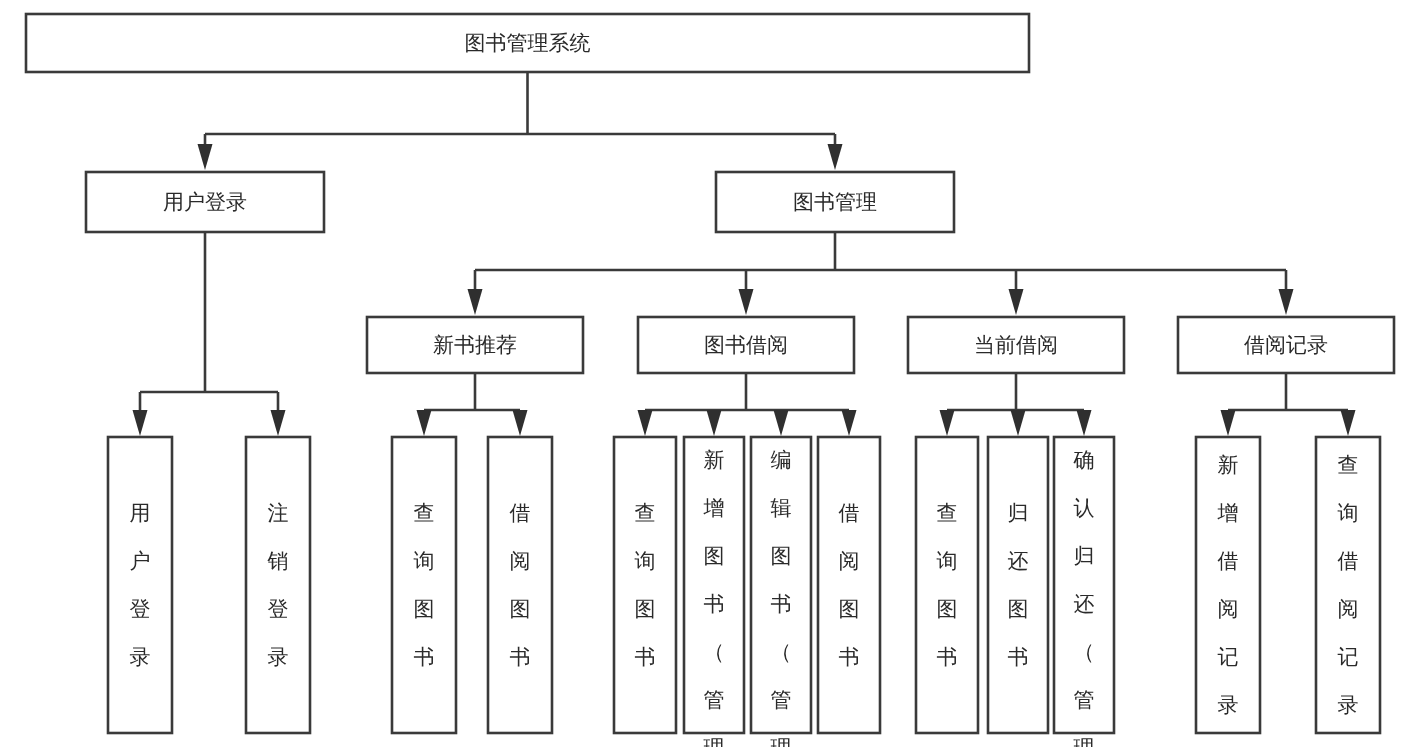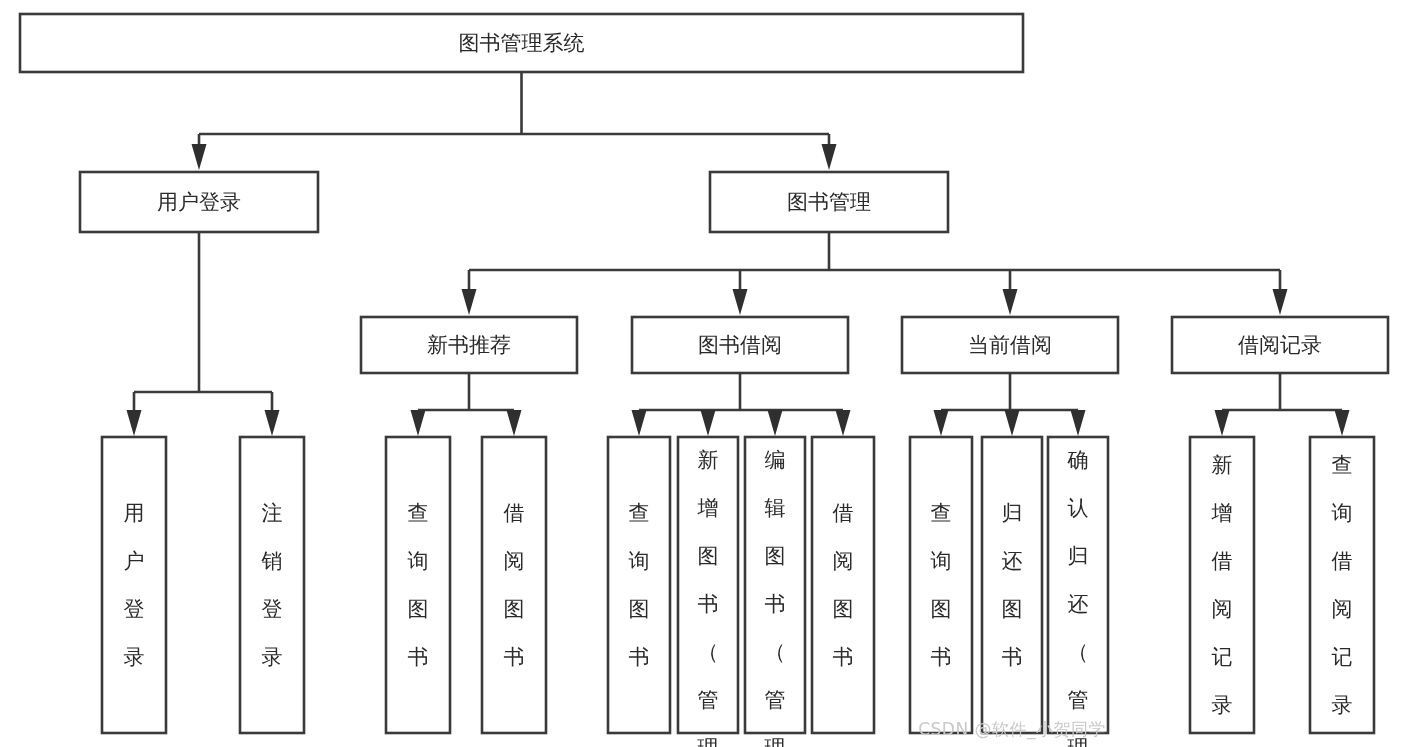--- a/index.html
+++ b/index.html
@@ -10,21 +10,21 @@
   }
   body {
     width: 1405px;
     height: 747px;
     font-family: "DejaVu Sans", "Liberation Sans", sans-serif;
     overflow: hidden;
     position: relative;
   }
   #diagram-root {
     position: absolute;
-    left: 0;
+    left: 6px;
     top: 0;
     width: 1114px;
     height: 747px;
     text-decoration: underline;
   }
   svg.diagram {
     display: block;
     width: 1405px;
     height: 747px;
   }
@@ -203,14 +203,13 @@
         <g>
           <rect x="1190" y="437" width="64" height="296" class="node-box"></rect>
           <text x="1222" class="leaf-label"><tspan x="1222" y="472">新</tspan><tspan x="1222" y="520">增</tspan><tspan x="1222" y="568">借</tspan><tspan x="1222" y="616">阅</tspan><tspan x="1222" y="664">记</tspan><tspan x="1222" y="712">录</tspan></text>
         </g>
         <g>
           <rect x="1310" y="437" width="64" height="296" class="node-box"></rect>
           <text x="1342" class="leaf-label"><tspan x="1342" y="472">查</tspan><tspan x="1342" y="520">询</tspan><tspan x="1342" y="568">借</tspan><tspan x="1342" y="616">阅</tspan><tspan x="1342" y="664">记</tspan><tspan x="1342" y="712">录</tspan></text>
         </g>
       </g>
   </svg>
-  <div class="watermark">CSDN @软件_小贺同学</div>
 </div>
 
 </body></html>

